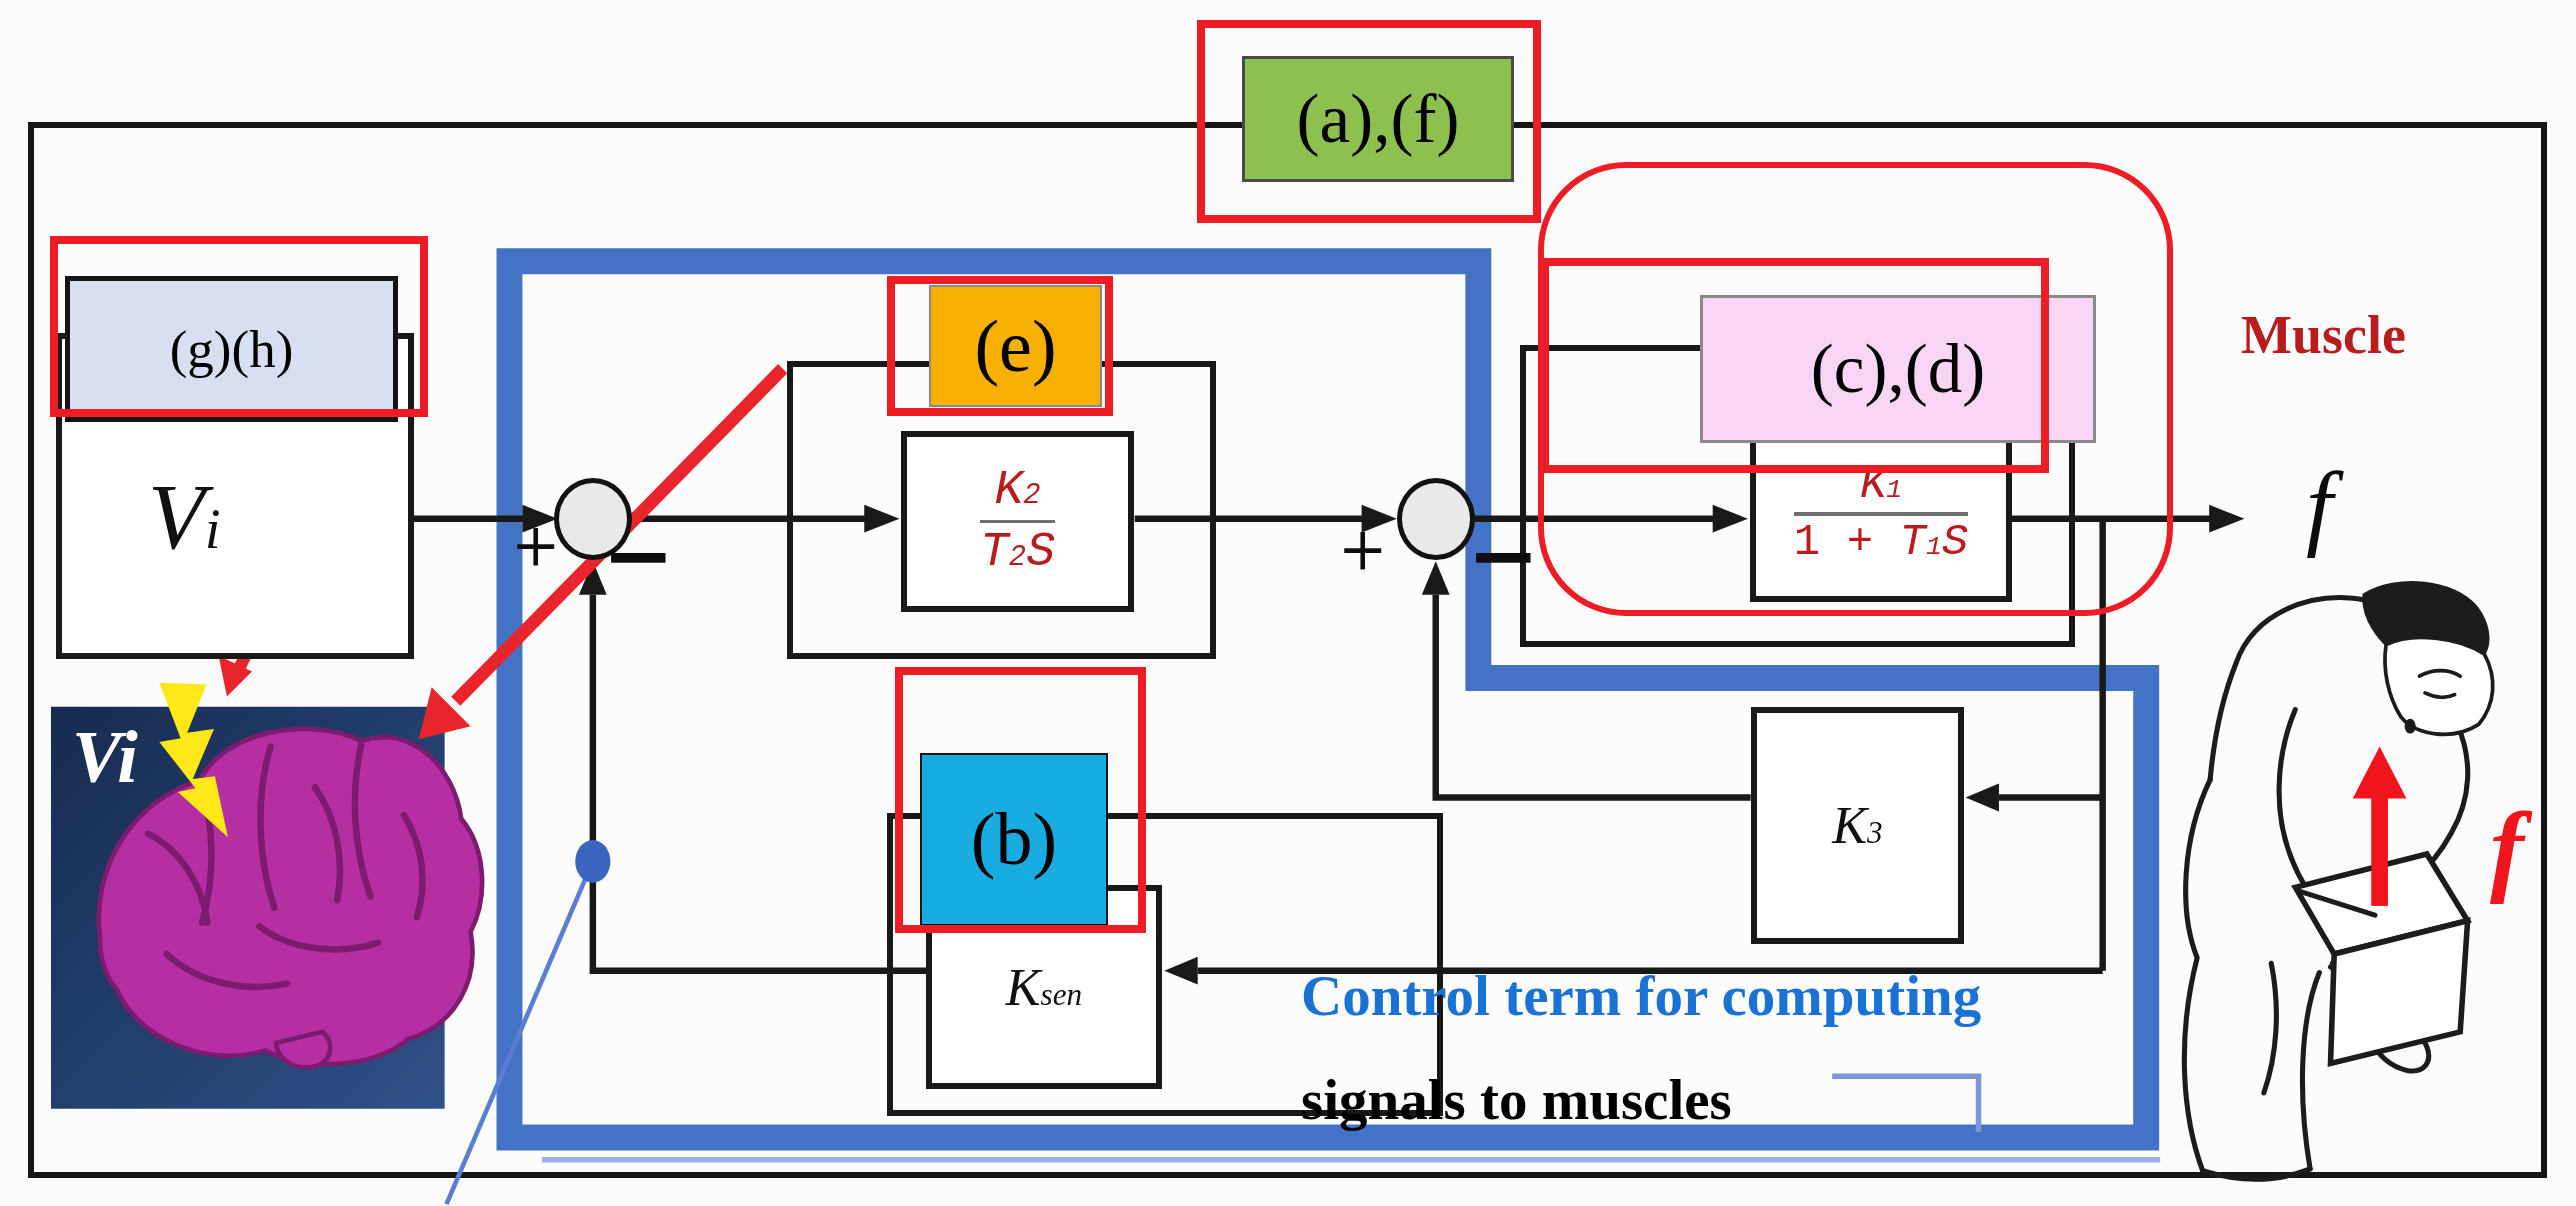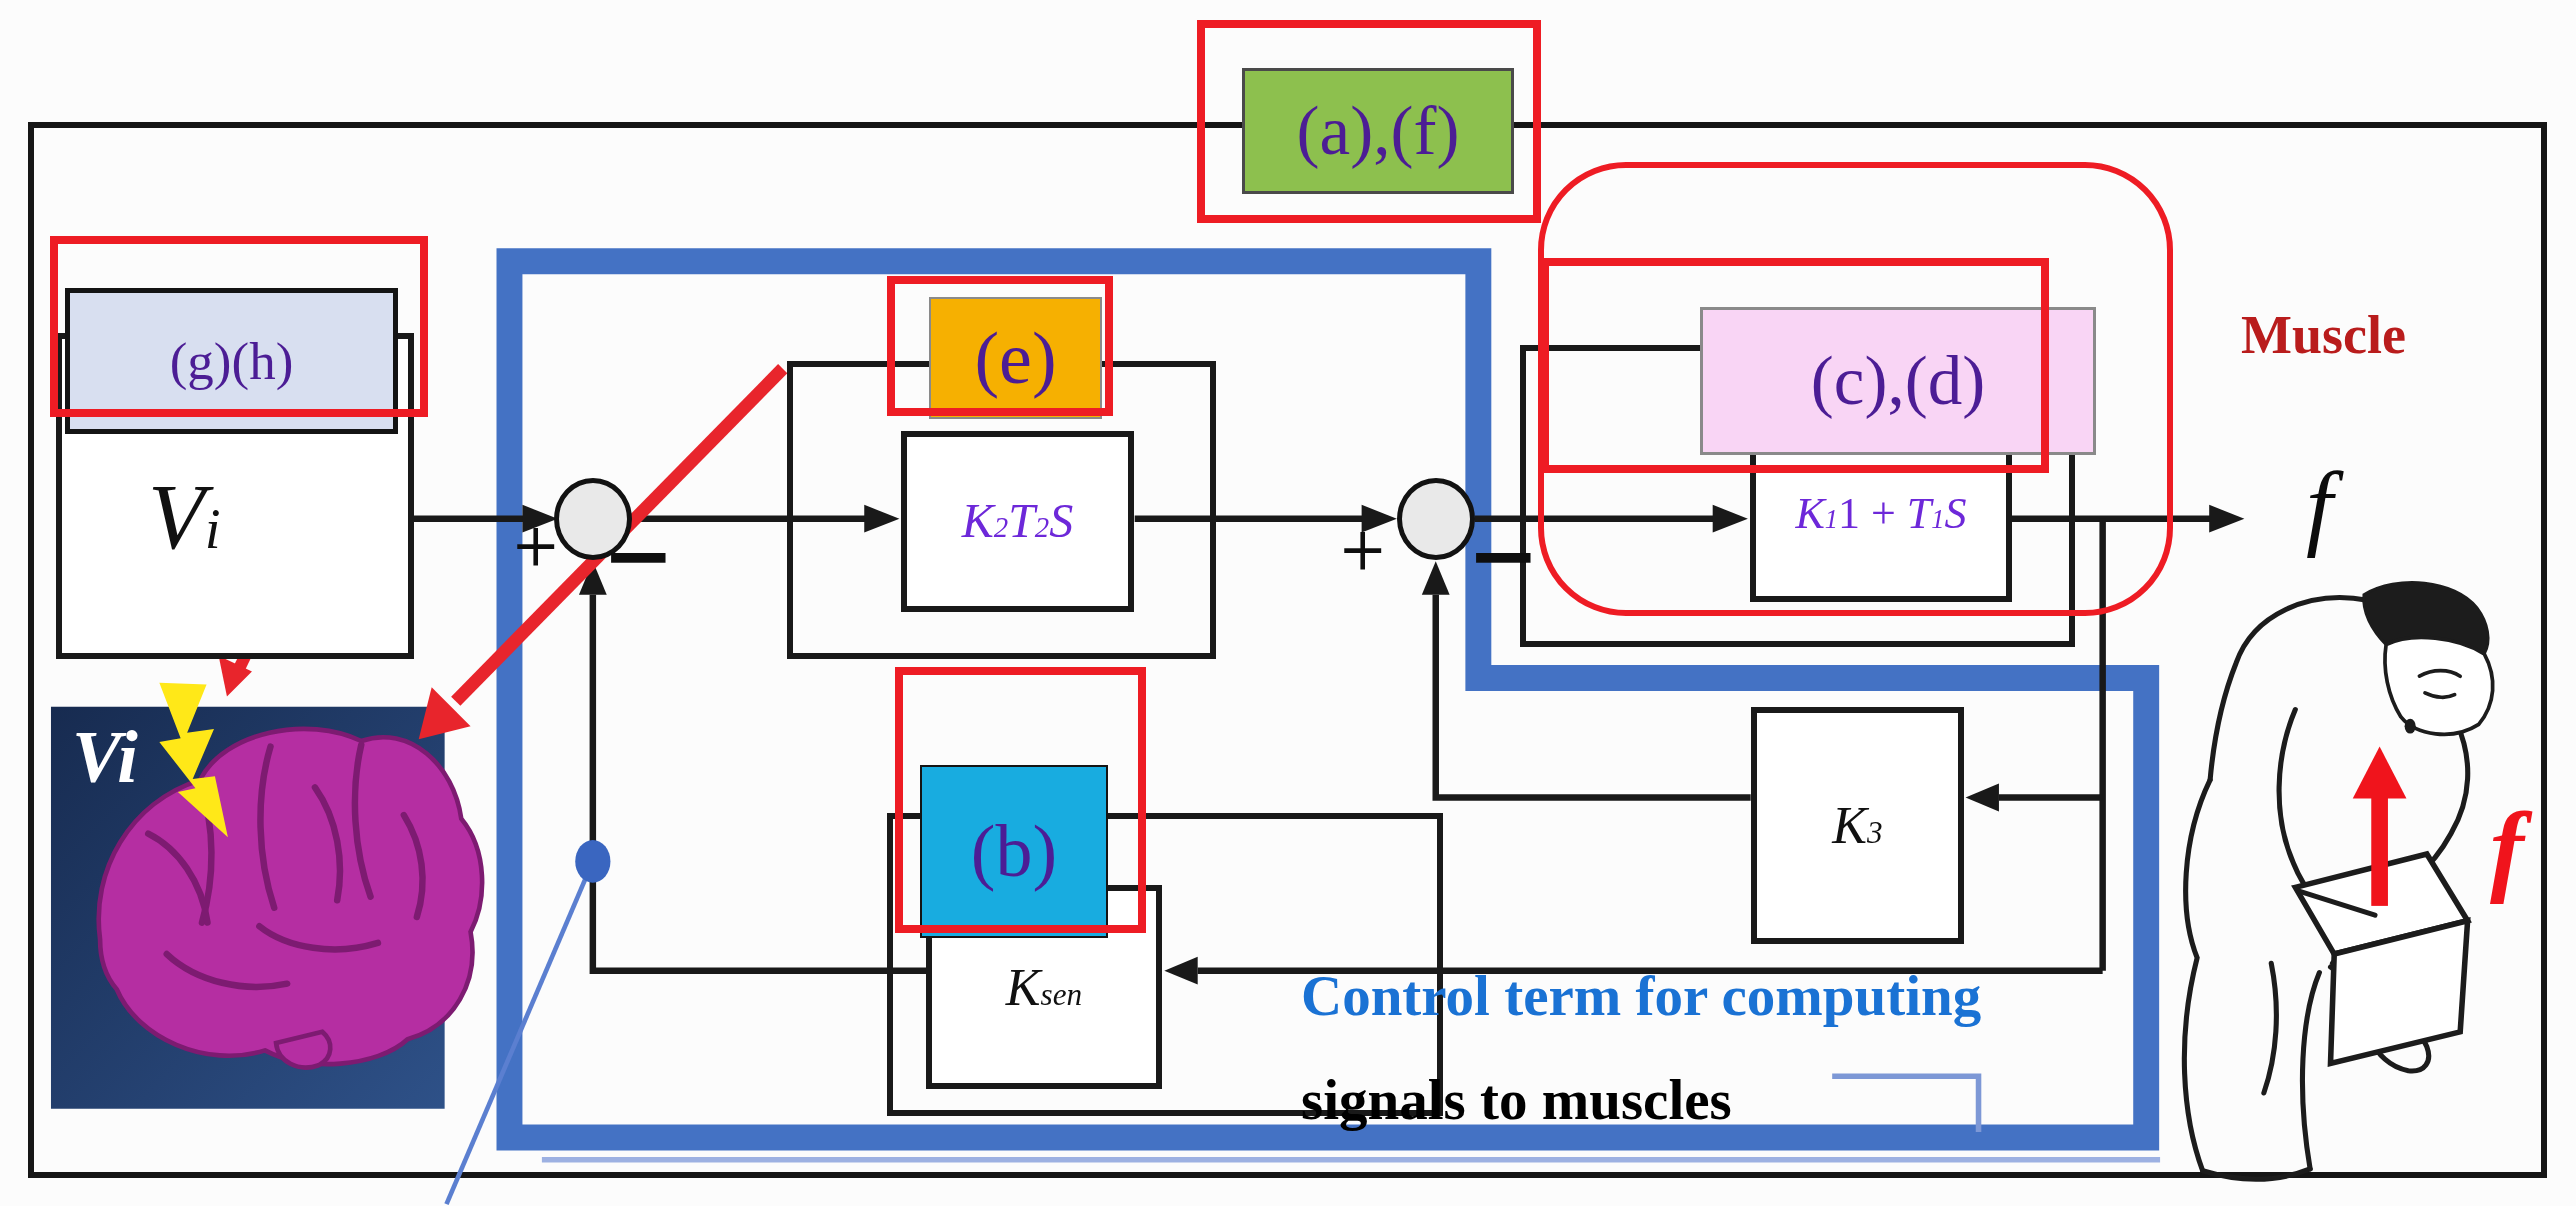--- a/index.html
+++ b/index.html
@@ -2,24 +2,24 @@
 <html style="font-size:15px"><head>
 <meta charset="utf-8">
 <style>
   html,body{margin:0;padding:0;background:#ffffff;}
   #stage{position:relative;width:2576px;height:1206px;background:#fcfcfc;overflow:hidden;
          font-family:"Liberation Serif","DejaVu Serif",serif;color:#111;}
   .abs{position:absolute;box-sizing:border-box;}
   .blk{border:6.5px solid #191919;background:#ffffff;display:flex;align-items:center;justify-content:center;}
   .cont{border:6.5px solid #191919;background:transparent;}
   .redout{border:8.3px solid #ee1c24;background:transparent;}
-  .cbox{display:flex;align-items:center;justify-content:center;color:#4c1d95;margin-top:12px;}
+  .cbox{display:flex;align-items:center;justify-content:center;color:#000000;}
   .jct{background:#e9e9e9;border:5.6px solid #121212;border-radius:50%;}
   .it{font-style:italic;}
-  .frac{display:inline-flex;flex-direction:row;align-items:center;line-height:1.02;font-size:48px;color:#6d28d9;}
+  .frac{display:inline-flex;flex-direction:column;align-items:center;line-height:1.02;font-size:48px;color:#b91c1c;font-family:Liberation Mono, monospace;}
   .frac .bar{align-self:stretch;height:3.7px;background:#6f6f6f;margin:4.6px 0;}
   sub{font-size:0.6em;line-height:0;vertical-align:-18%;}
   .sign{font-family:"DejaVu Serif","Liberation Serif",serif;color:#0e0e0e;line-height:1;}
   .svgfull{position:absolute;left:0;top:0;width:2576px;height:1206px;}
   .z1{z-index:1}.z2{z-index:2}.z3{z-index:3}.z4{z-index:4}.z5{z-index:5}.z6{z-index:6}.z7{z-index:7}.z8{z-index:8}
 </style>
 </head>
 <body>
 
 <div id="stage">

